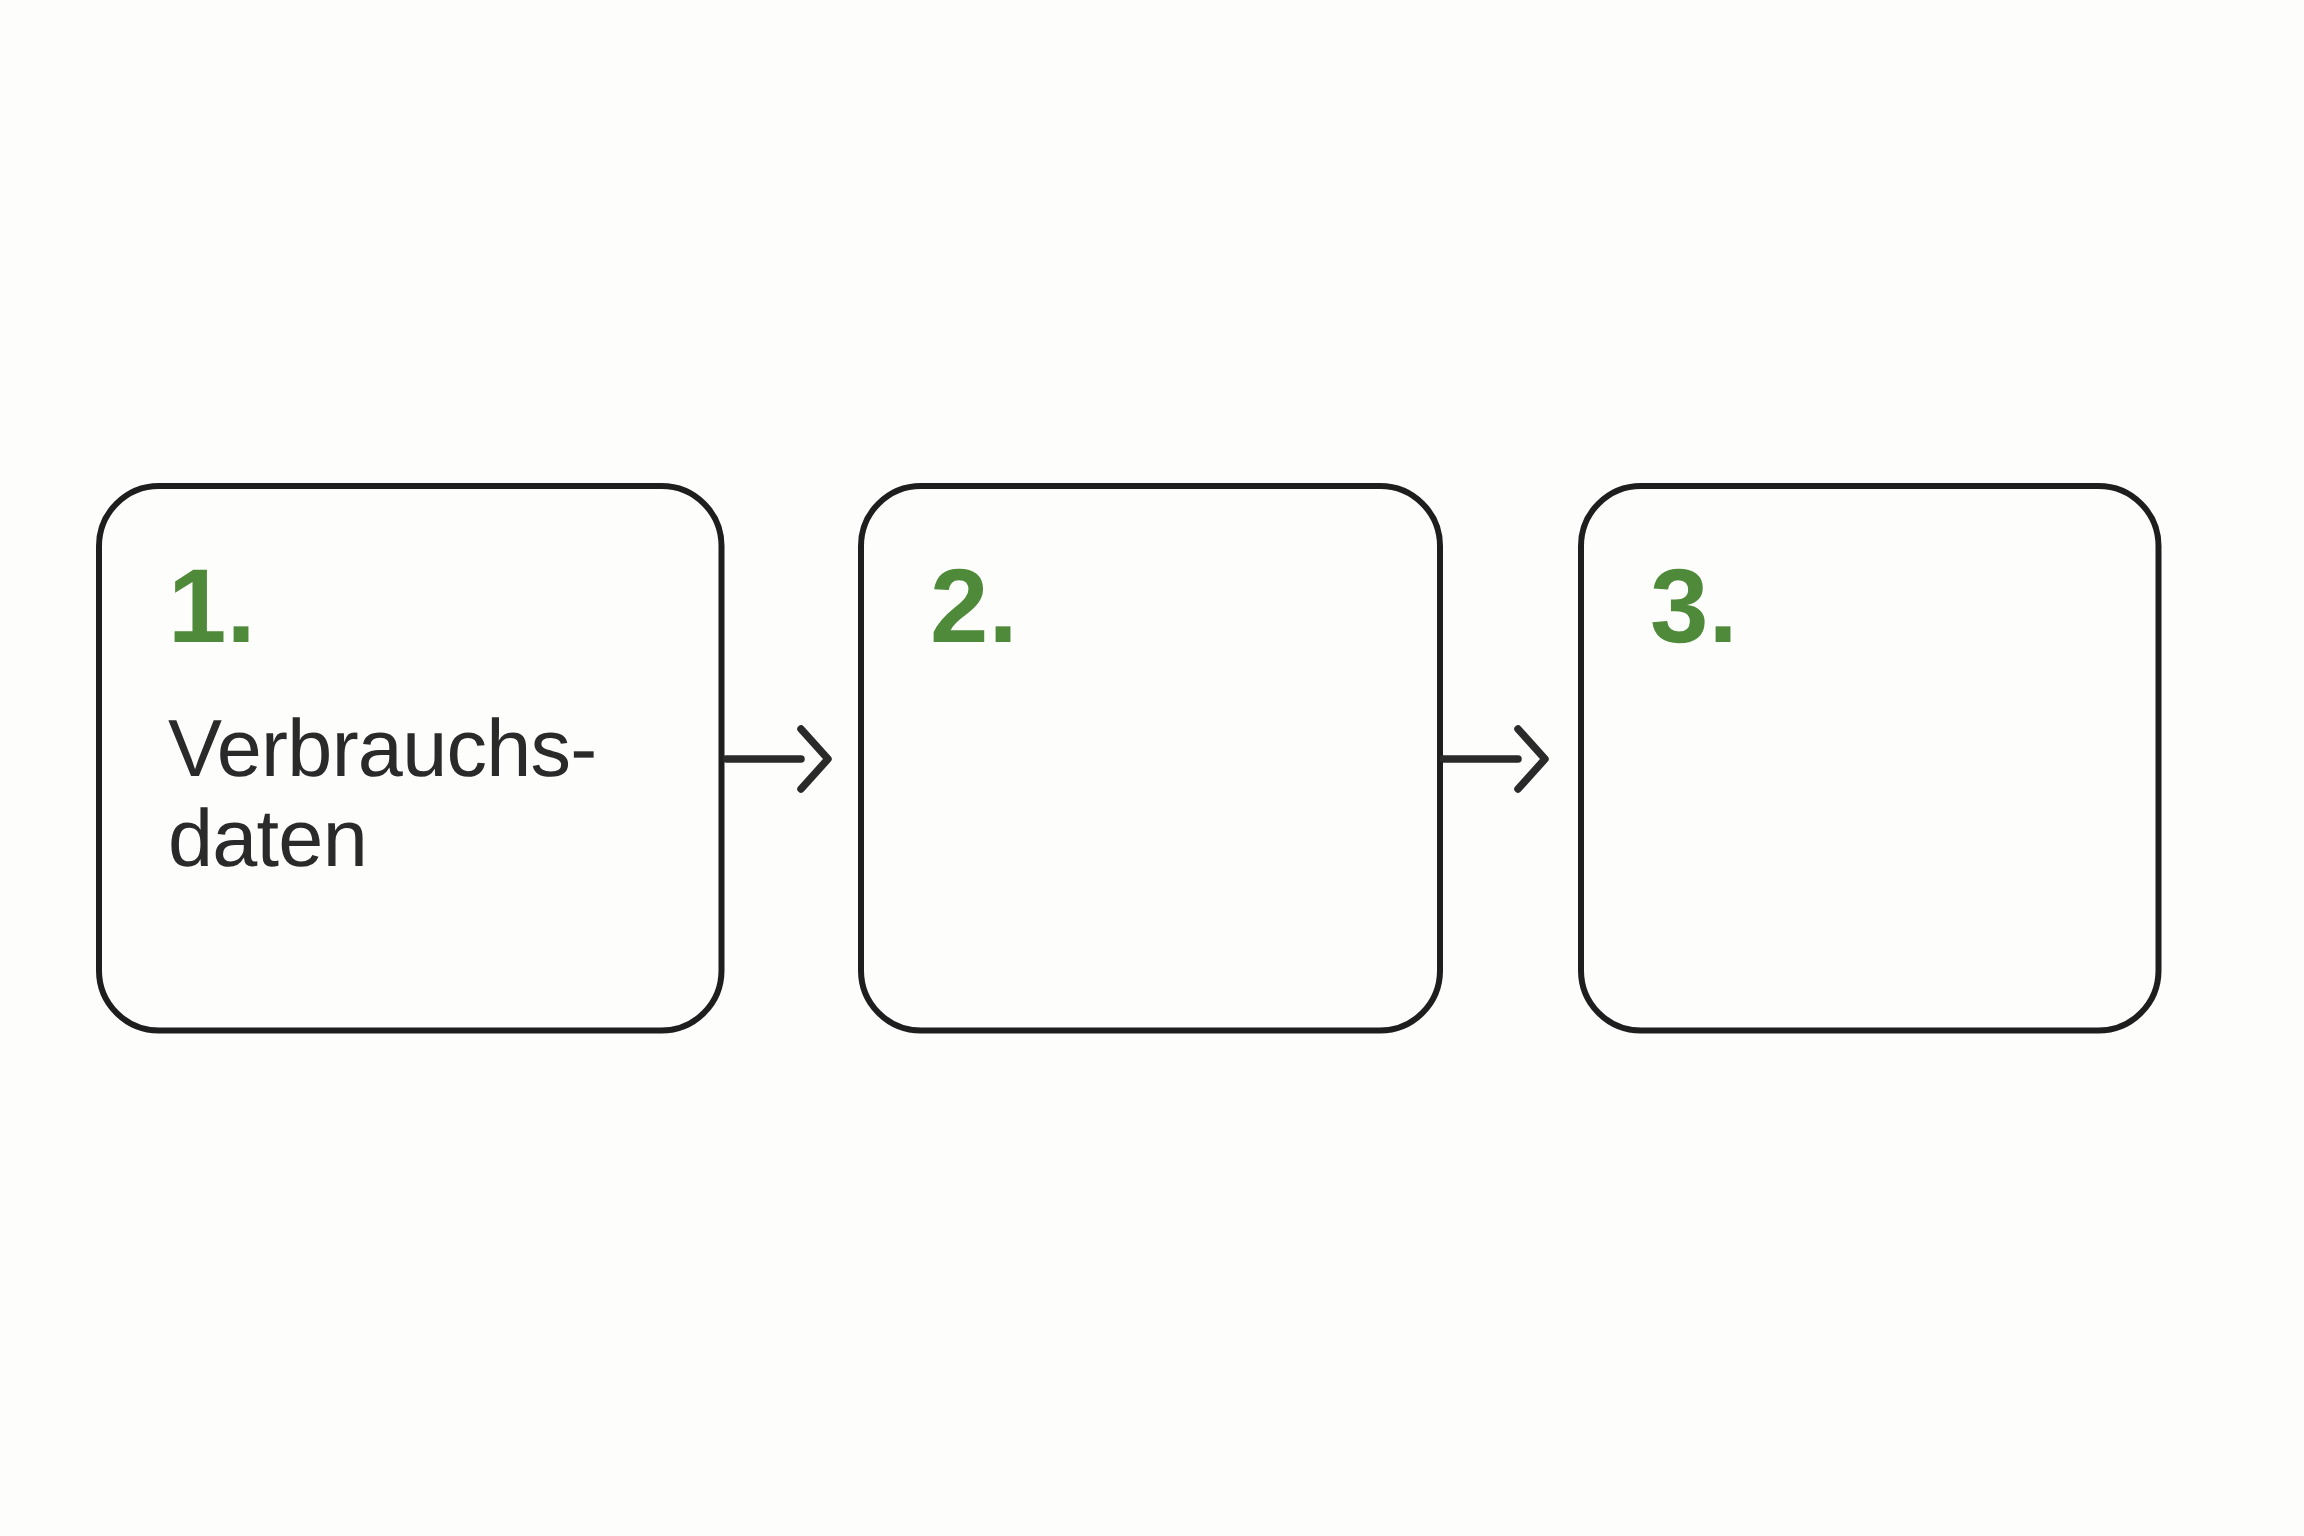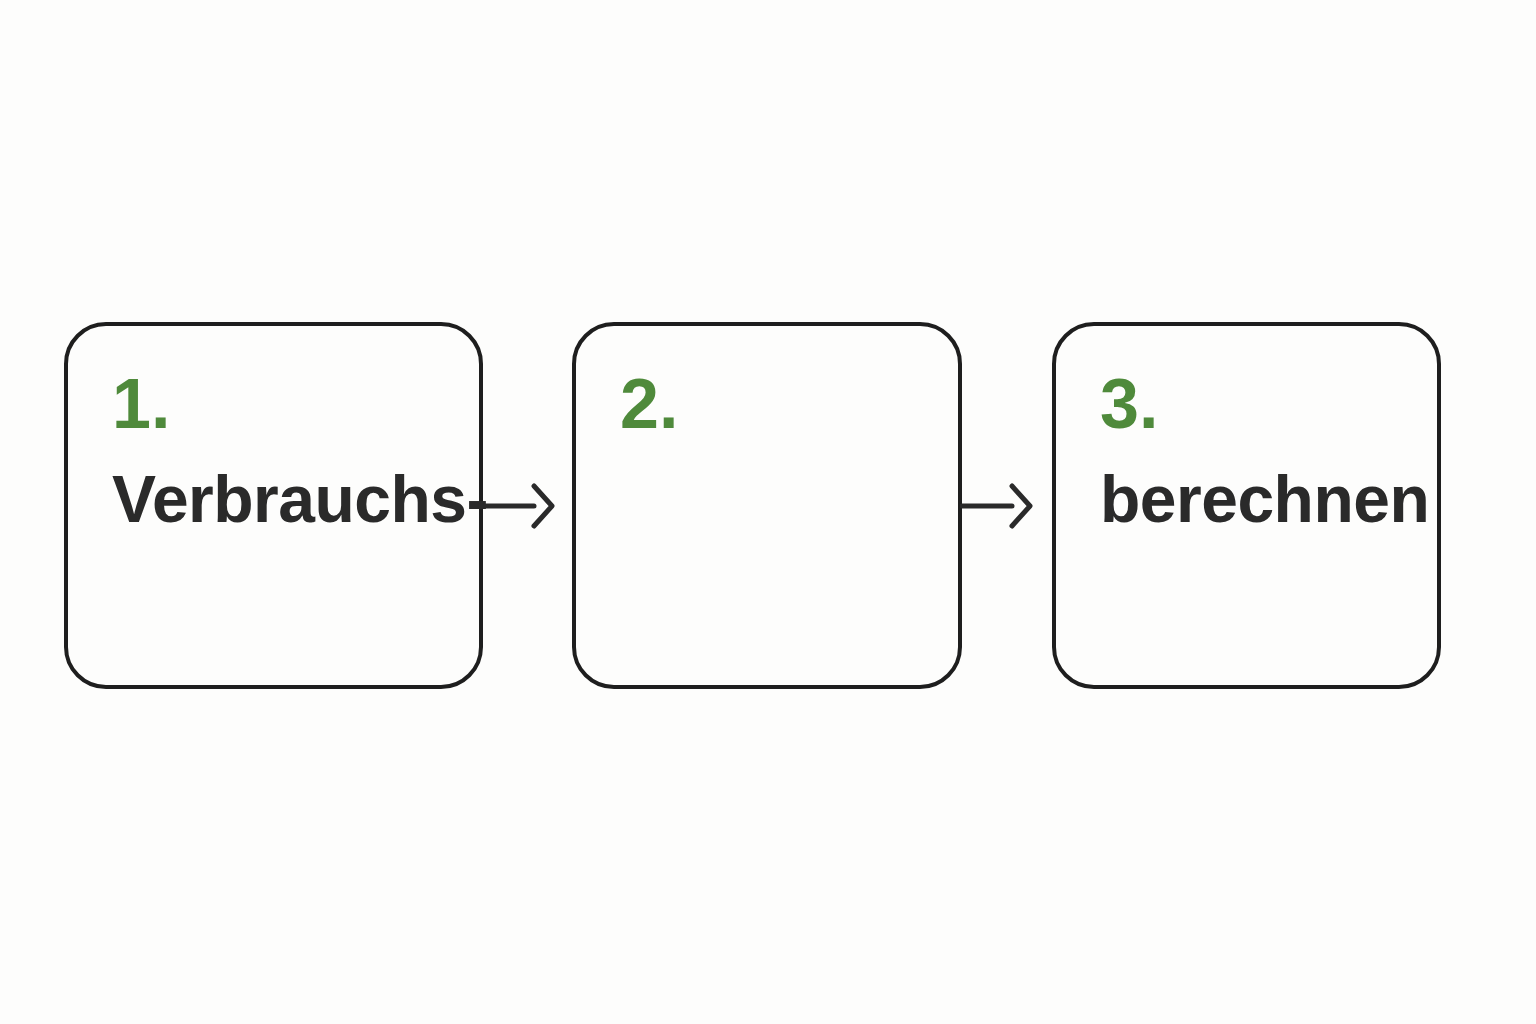--- a/index.html
+++ b/index.html
@@ -36,23 +36,23 @@
   .step-box.pos-3 { left: 1052px; width: 389px; }
   .step-number {
     display: block;
     font-size: 70px;
     line-height: 70px;
     font-weight: 700;
     color: var(--accent);
     margin-bottom: 30px;
   }
   .step-text {
-    font-size: 66px;
+    font-size: 54px;
     line-height: 60px;
-    font-weight: 700;
+    font-weight: 400;
     color: var(--text);
     letter-spacing: -0.5px;
   }
   .step-line { display: block; }
   sub.chem {
     font-size: 0.62em;
     line-height: 0;
     vertical-align: -0.18em;
   }
   .arrow {
@@ -74,20 +74,21 @@
 </style>
 </head>
 <body>
 
 <div class="canvas">
 
   <div class="step-box pos-1">
     <span class="step-number">1.</span>
     <div class="step-text">
       <span class="step-line">Verbrauchs-</span>
+      <span class="step-line">daten</span>
     </div>
   </div>
 
   <div class="arrow pos-1">
     <svg viewBox="0 0 76 64" aria-hidden="true">
       <line x1="2" y1="32" x2="52" y2="32"></line>
       <polyline points="52,12 70,32 52,52"></polyline>
     </svg>
   </div>
 
@@ -100,17 +101,16 @@
   <div class="arrow pos-2">
     <svg viewBox="0 0 76 64" aria-hidden="true">
       <line x1="2" y1="32" x2="52" y2="32"></line>
       <polyline points="52,12 70,32 52,52"></polyline>
     </svg>
   </div>
 
   <div class="step-box pos-3">
     <span class="step-number">3.</span>
     <div class="step-text">
-      <span class="step-line">berechnen</span>
     </div>
   </div>
 
 </div>
 
 </body></html>

